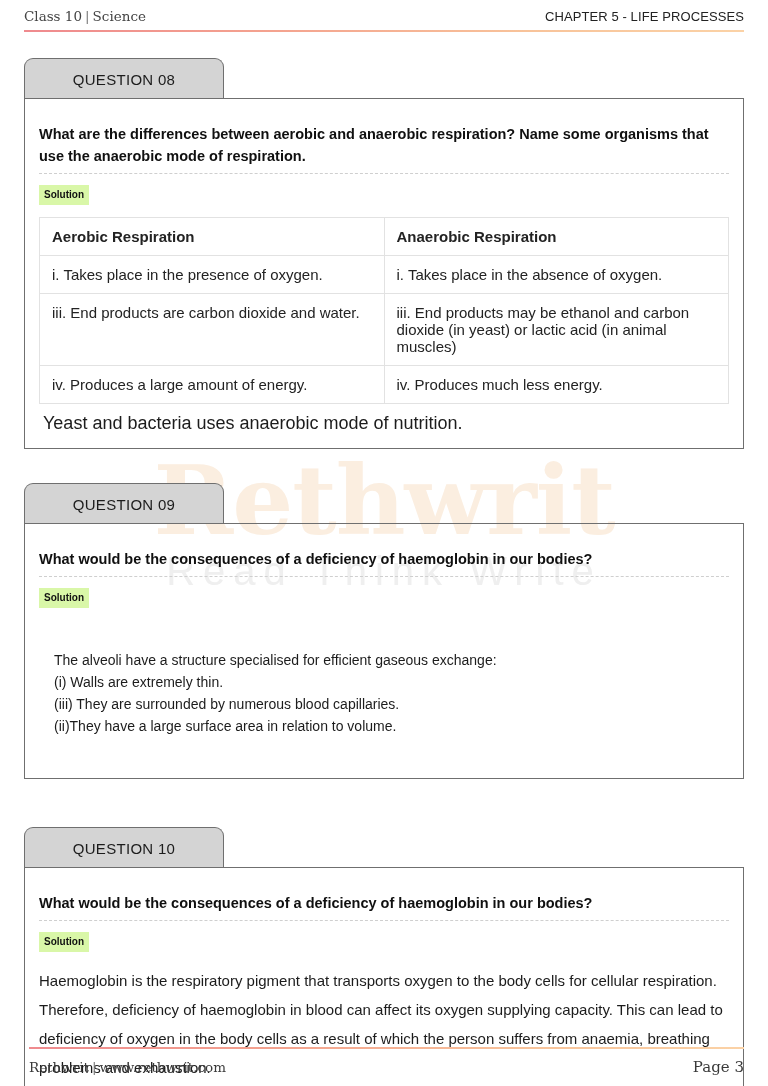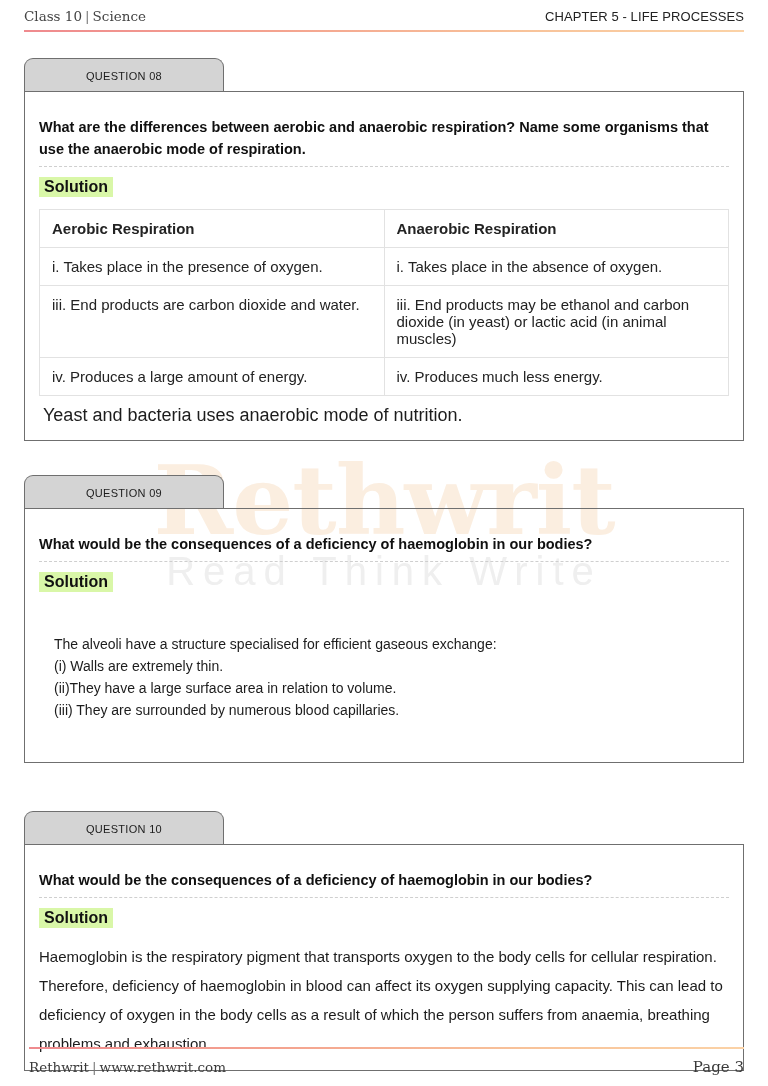--- a/index.html
+++ b/index.html
@@ -89,30 +89,30 @@
     background: linear-gradient(to right, #ef8a8e 0%, #f4a38f 35%, #f8c39a 70%, #fbd2a6 100%);
   }
 
   
   .qblock {
     position: relative;
     z-index: 2;
   }
   .qtab {
     width: 200px;
-    height: 34px;
+    height: 41px;
     box-sizing: border-box;
     background: #d4d4d4;
     border: 1px solid #6f6f6f;
     border-bottom: none;
     border-radius: 9px 9px 0 0;
     display: flex;
     align-items: center;
     justify-content: center;
-    font-size: 11px;
+    font-size: 15px;
     color: #1c1c1c;
     letter-spacing: 0.3px;
   }
   .qbody {
     box-sizing: border-box;
     border: 1px solid #6f6f6f;
     background: transparent;
     padding: 24px 14px 12px 14px;
     margin-top: -1px;
   }
@@ -125,21 +125,21 @@
   }
   .dashline {
     border: none;
     border-top: 1px dashed #cfcfcf;
     margin: 4px 0 10px 0;
   }
   .solution-label {
     display: inline-block;
     background: #d9f7a8;
     color: #111111;
-    font-size: 16px;
+    font-size: 10px;
     font-weight: 700;
     padding: 2px 5px 3px 5px;
     line-height: 15px;
   }
 
   
   .cmp-table {
     width: 100%;
     border-collapse: collapse;
     table-layout: fixed;
@@ -278,22 +278,22 @@
   <div class="qblock">
     <div class="qtab">QUESTION 09</div>
     <div class="qbody">
       <p class="qtext">What would be the consequences of a deficiency of haemoglobin in our bodies?</p>
       <hr class="dashline">
       <span class="solution-label">Solution</span>
       <div class="spacer-26"></div>
       <div class="answer-body">
         <span class="answer-line">The alveoli have a structure specialised for efficient gaseous exchange:</span>
         <span class="answer-line">(i) Walls are extremely thin.</span>
+        <span class="answer-line">(iii) They are surrounded by numerous blood capillaries.</span>
         <span class="answer-line">(ii)They have a large surface area in relation to volume.</span>
-        <span class="answer-line">(iii) They are surrounded by numerous blood capillaries.</span>
       </div>
       <div class="spacer-14"></div>
     </div>
   </div>
 
   <div class="spacer-48"></div>
 
   <div class="qblock">
     <div class="qtab">QUESTION 10</div>
     <div class="qbody">

